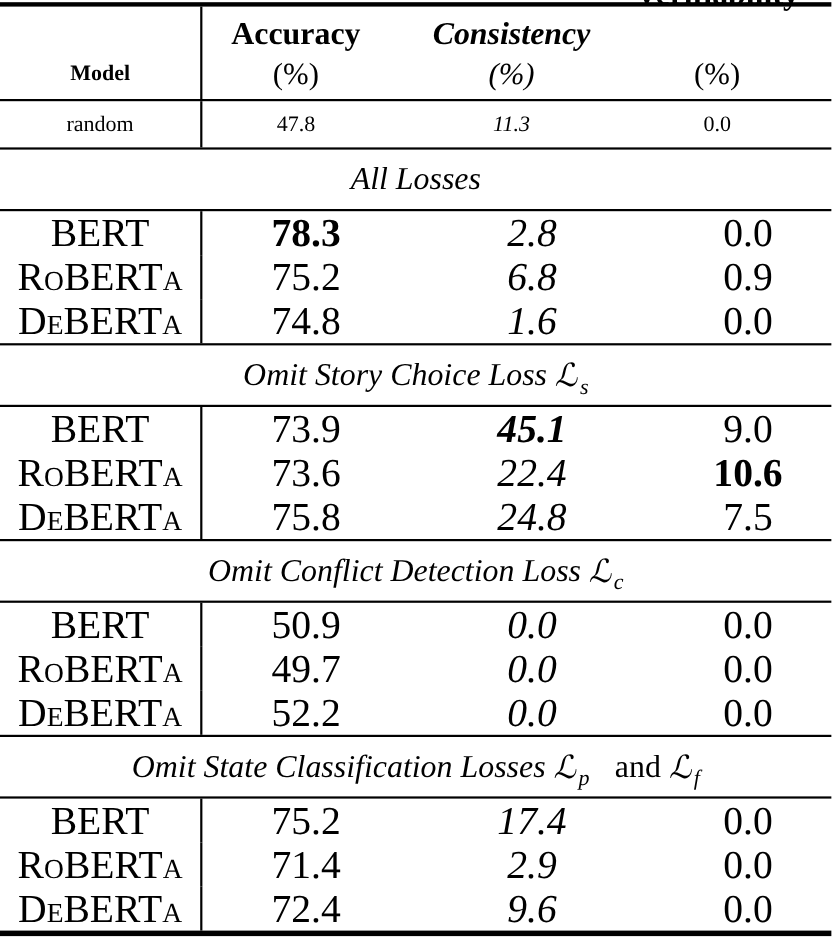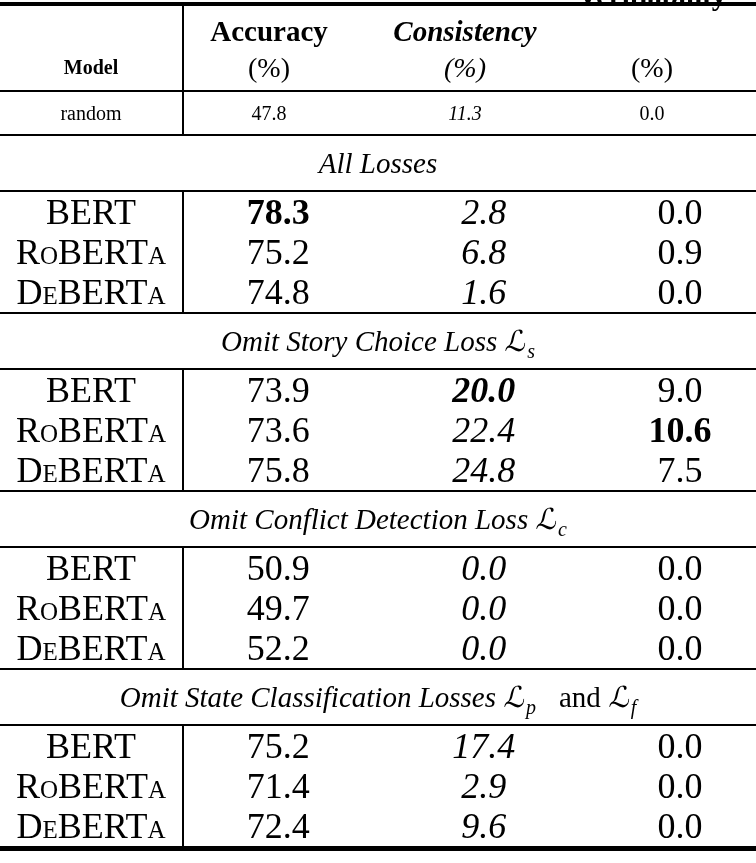--- a/index.html
+++ b/index.html
@@ -119,21 +119,21 @@
     <span>Omit Story Choice Loss</span>
     <span class="cal"><span class="cal-glyph">ℒ</span><sub>s</sub></span>
   </div>
 
   <div class="rule-mid"></div>
 
   <div>
     <div class="row data-row">
       <div class="c1 sc">BERT</div>
       <div class="c2">73.9</div>
-      <div class="c3 bold">20.0</div>
+      <div class="c3 bold">45.1</div>
       <div class="c4">9.0</div>
     </div>
     <div class="row data-row">
       <div class="c1 sc">RoBERTa</div>
       <div class="c2">73.6</div>
       <div class="c3">22.4</div>
       <div class="c4 bold">10.6</div>
     </div>
     <div class="row data-row">
       <div class="c1 sc">DeBERTa</div>

